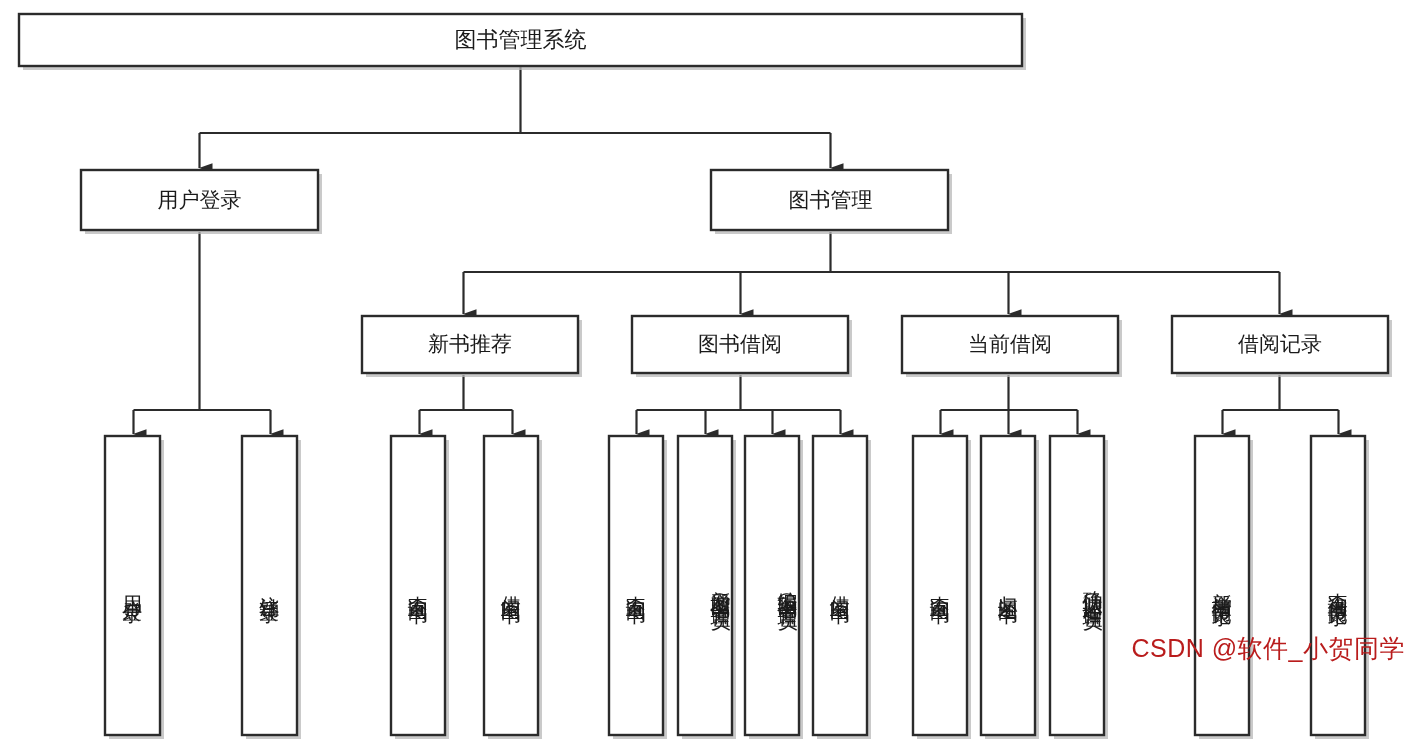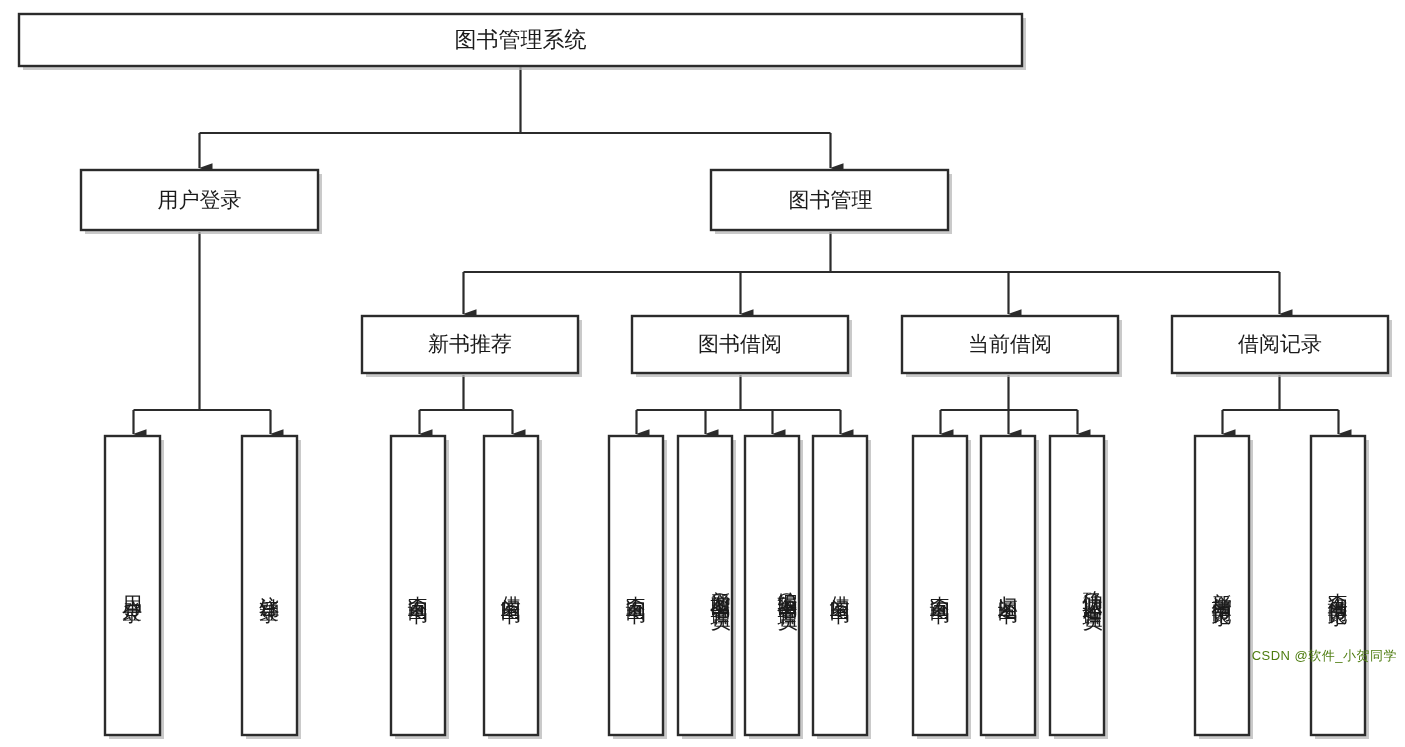--- a/index.html
+++ b/index.html
@@ -68,25 +68,25 @@
     letter-spacing: 3px;
     display: flex;
     align-items: flex-start;
     justify-content: center;
     white-space: nowrap;
     pointer-events: none;
   }
   .vlabel.centered { align-items: center; }
   .watermark {
     position: absolute;
-    right: 8px;
+    right: 0;
     bottom: 4px;
     font-family: "Liberation Sans", "DejaVu Sans", sans-serif;
-    font-size: 13px;
-    color: #4d7c0f;
+    font-size: 25px;
+    color: #b91c1c;
     letter-spacing: 0.5px;
     white-space: nowrap;
   }
 </style>
 </head>
 <body>
 
 <div id="diagram-root">
 
   <svg class="diagram-canvas" viewBox="0 0 1405 747">

